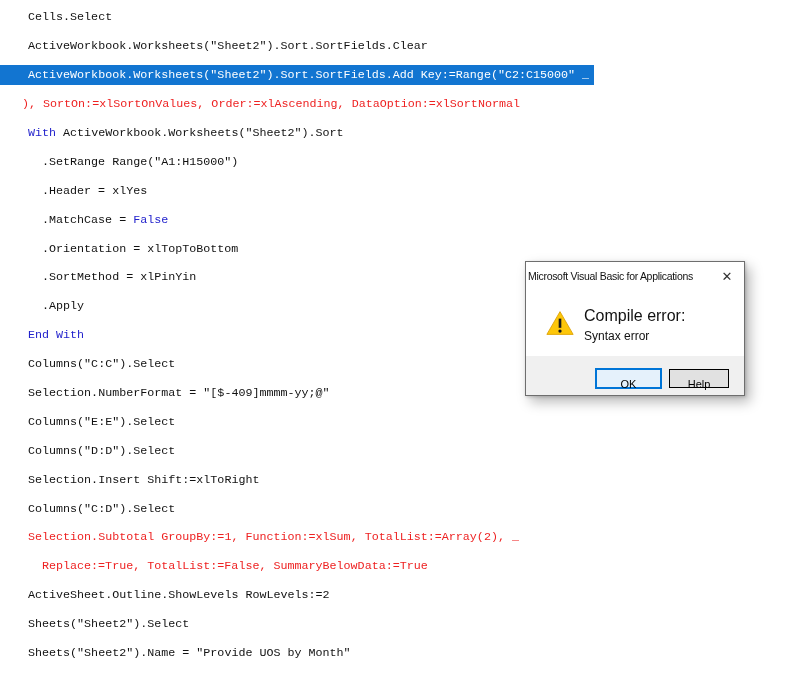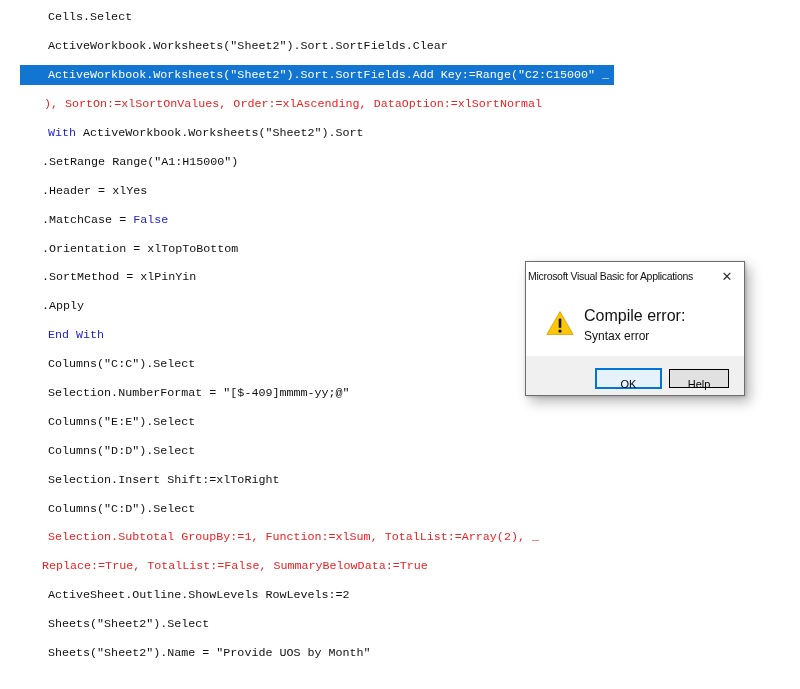--- a/index.html
+++ b/index.html
@@ -8,22 +8,22 @@
   }
   *{margin:0;padding:0;box-sizing:border-box;}
   html,body{width:800px;height:689px;overflow:hidden;background:#ffffff;}
   .screen{position:relative;width:800px;height:689px;background:#ffffff;
           font-family:"Liberation Mono","DejaVu Sans Mono",monospace;}
 
   
   .code{position:absolute;left:0;top:3px;width:800px;}
   .code-row{height:28.9px;display:flex;align-items:center;white-space:pre;
             font-size:11.7px;color:var(--code);}
-  .code-row.indent-0{padding-left:28px;margin-left:20px;}
-  .code-row.indent-1{padding-left:44px;}
+  .code-row.indent-0{padding-left:28px;}
+  .code-row.indent-1{padding-left:22px;}
   .code-row.indent-2{padding-left:42px;}
   .code-row.selected{padding-left:0;}
   .hl{display:inline-block;background:var(--sel-bg);color:var(--sel-fg);
       height:20px;line-height:20px;padding-left:28px;padding-right:5px;}
   .seg-code{color:var(--code);}
   .seg-kw{color:var(--kw);}
   .seg-err{color:var(--err);}
   .seg-sel{color:var(--sel-fg);}
 
   

